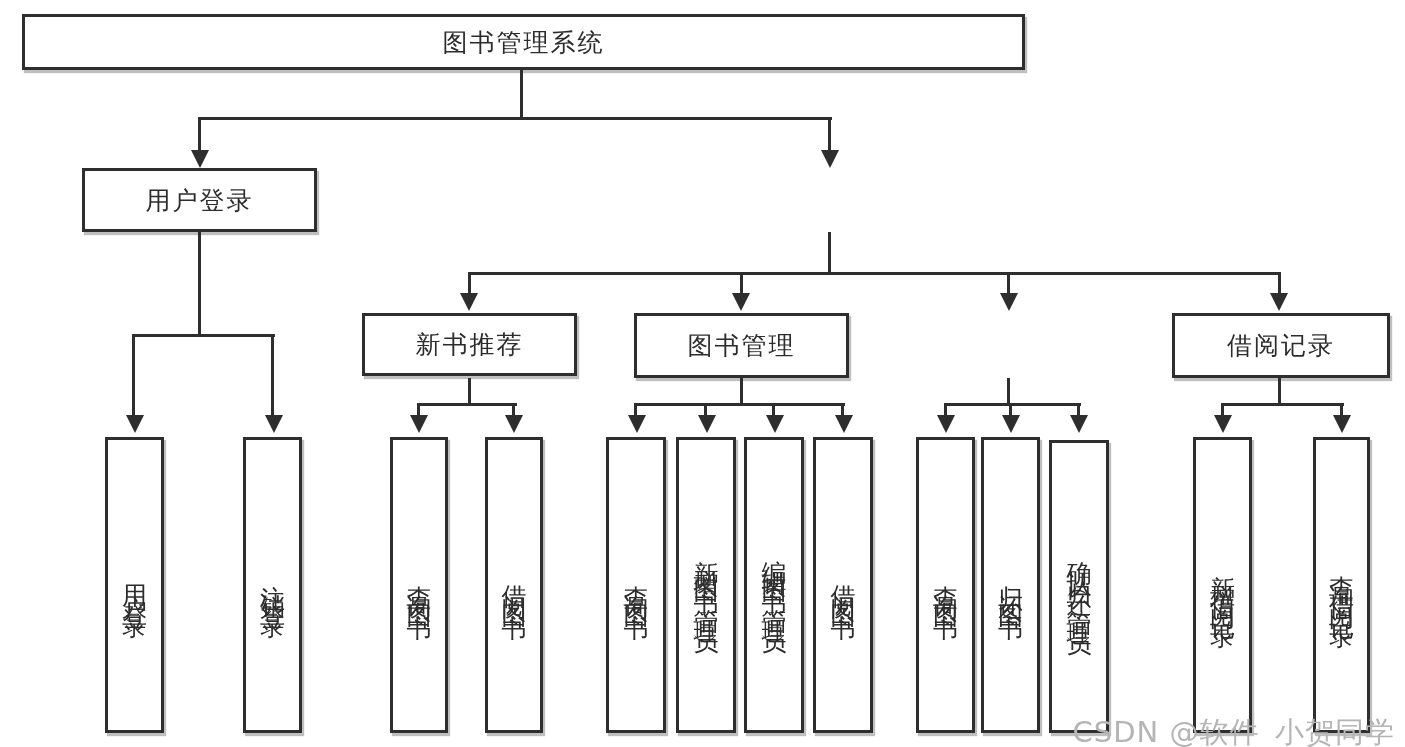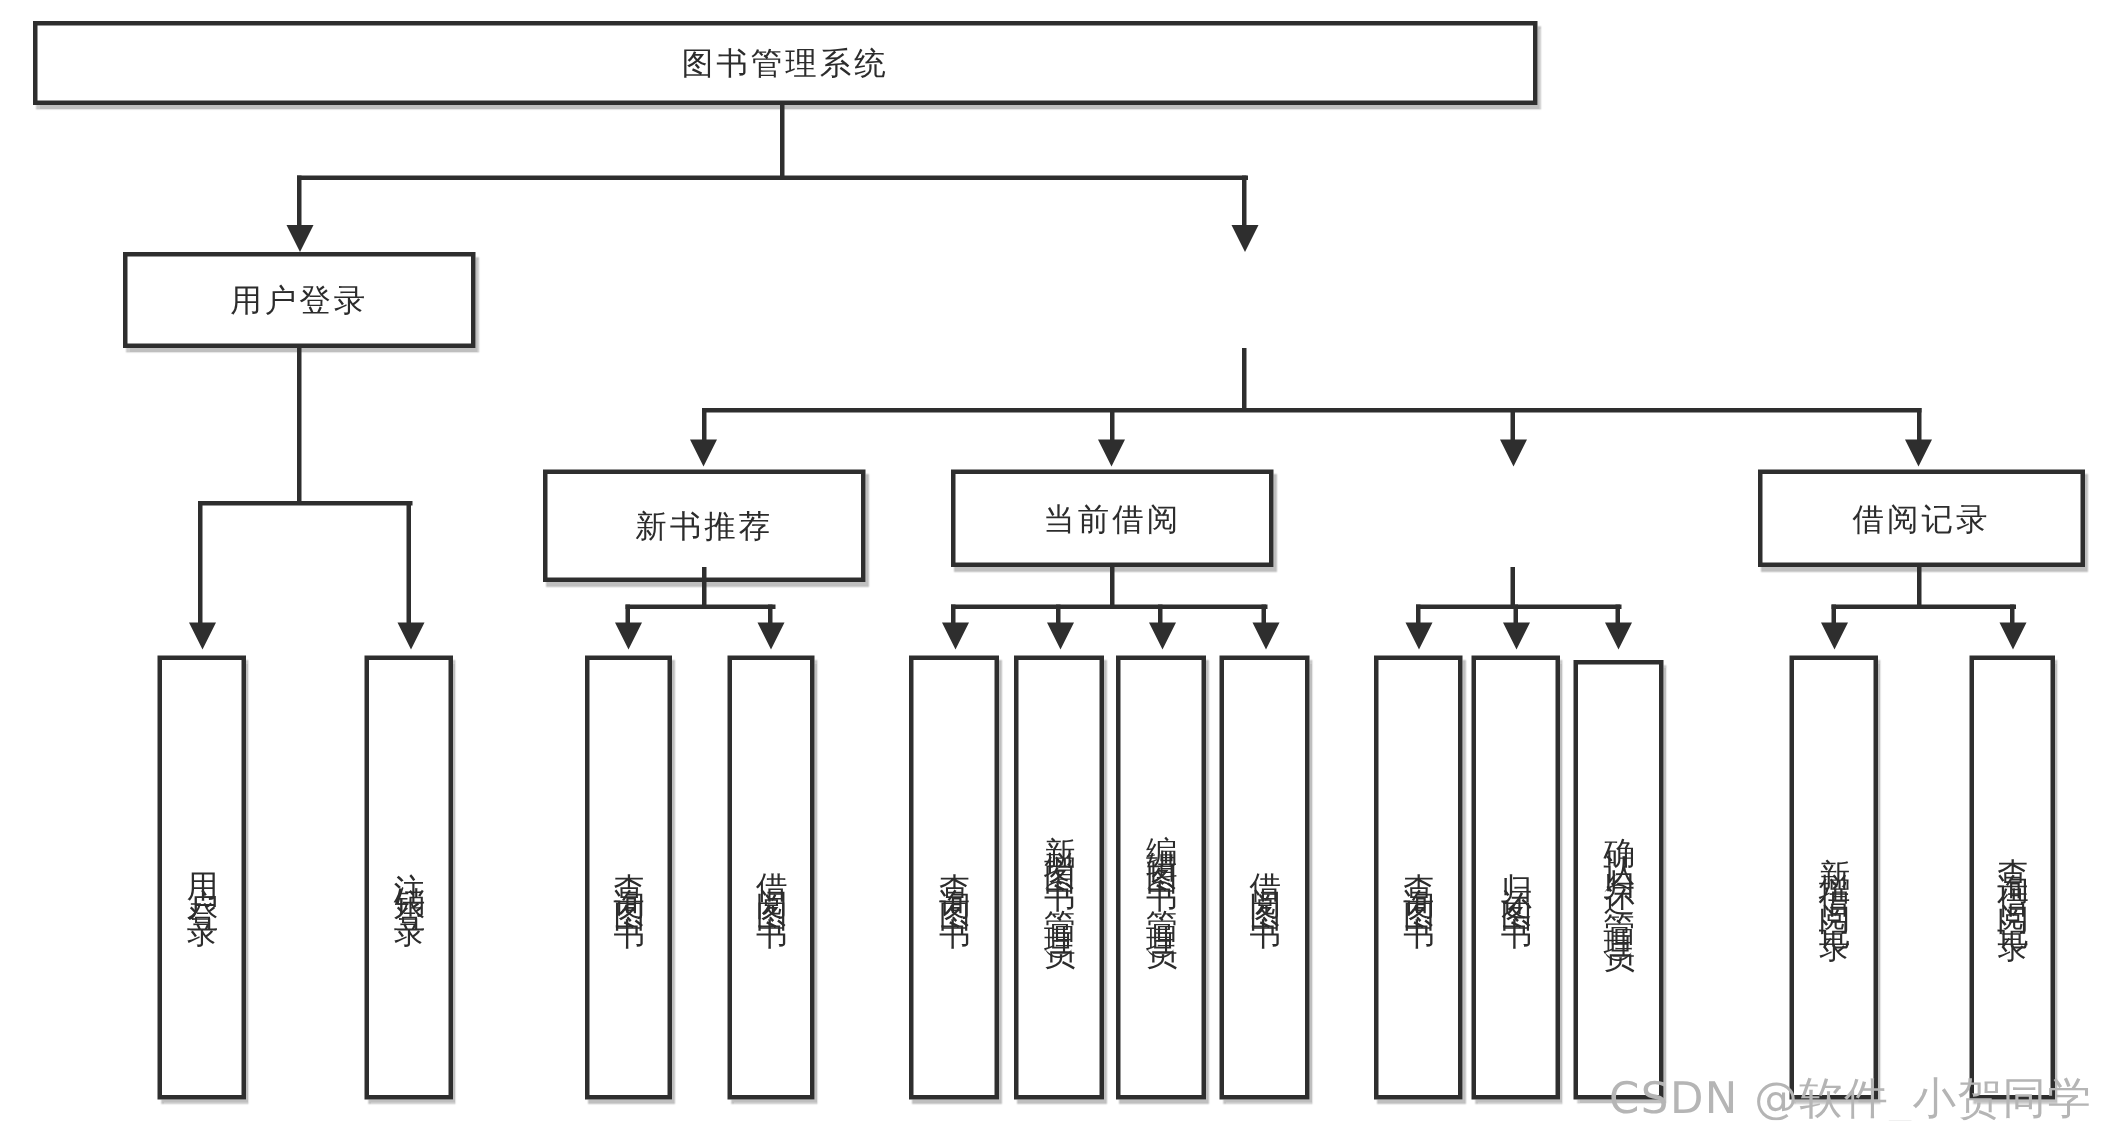--- a/index.html
+++ b/index.html
@@ -11,21 +11,21 @@
     overflow:hidden;
   }
   .box{
     position:absolute;
     box-sizing:border-box;
     background:#ffffff;
     border:3px solid #2e2e2e;
     box-shadow:2px 3px 1px rgba(0,0,0,0.25);
     display:flex;align-items:center;justify-content:center;
     color:#2c2c2c;
-    font-size:21px;
+    font-size:25px;
     letter-spacing:2px;
     text-align:center;
   }
   .vbox span{
     writing-mode:vertical-rl;
     text-orientation:mixed;
     letter-spacing:10px;
     line-height:1;
   }
   .line{position:absolute;background:#2e2e2e;}
@@ -50,25 +50,25 @@
 <div class="stage">
 
   <div class="box" style="left:22px;top:14px;width:1003px;height:56px">
     <span>图书管理系统</span>
   </div>
 
   <div class="box" style="left:82px;top:168px;width:235px;height:64px">
     <span>用户登录</span>
   </div>
 
-  <div class="box" style="left:362px;top:313px;width:215px;height:75px">
+  <div class="box" style="left:362px;top:313px;width:215px;height:63px">
     <span>新书推荐</span>
   </div>
   <div class="box" style="left:634px;top:313px;width:215px;height:65px">
-    <span>当前借阅</span>
+    <span>图书管理</span>
   </div>
   <div class="box" style="left:1172px;top:313px;width:218px;height:65px">
     <span>借阅记录</span>
   </div>
 
   <div class="box vbox" style="left:105px;top:437px;width:59px;height:296px">
     <span>用户登录</span>
   </div>
   <div class="box vbox" style="left:243px;top:437px;width:59px;height:296px">
     <span>注销登录</span>

